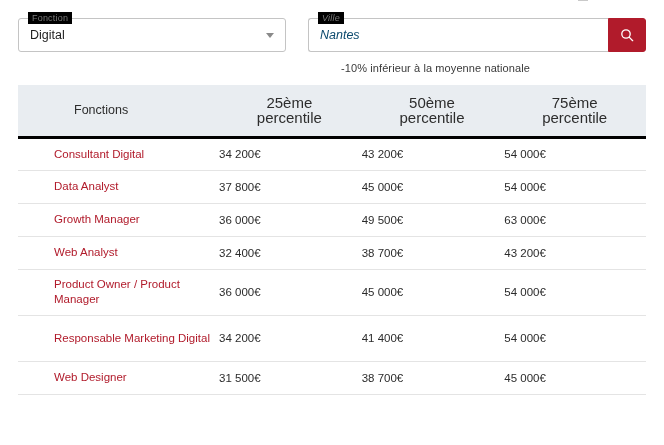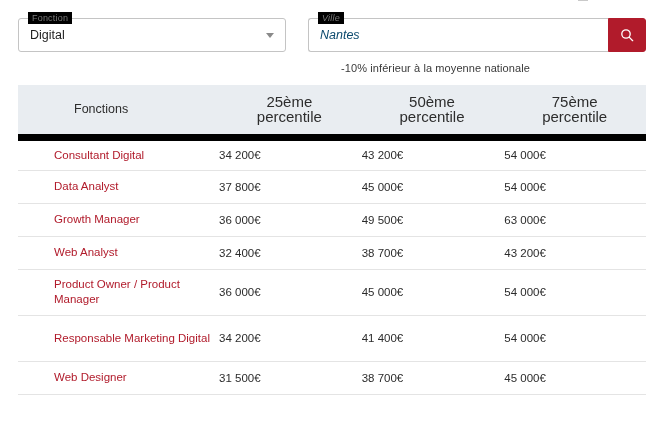--- a/index.html
+++ b/index.html
@@ -145,21 +145,21 @@
   th.col-pct .p1 { display: block; }
   th.col-pct .p2 { display: block; }
 
   tbody td {
     height: 33px;
     border-bottom: 1px solid #e4e4e4;
     font-size: 11.5px;
     color: #2b2b2b;
     vertical-align: middle;
   }
-  tbody tr:first-child td { border-top: 7px solid #000000; }
+  tbody tr:first-child td { border-top: 3px solid #000000; }
   td.fonction-cell {
     padding-left: 36px;
     color: #b11b2b;
     font-size: 11.5px;
     line-height: 15px;
   }
   td.num { }
 
   tbody tr.tall td { height: 46px; }
 </style>

